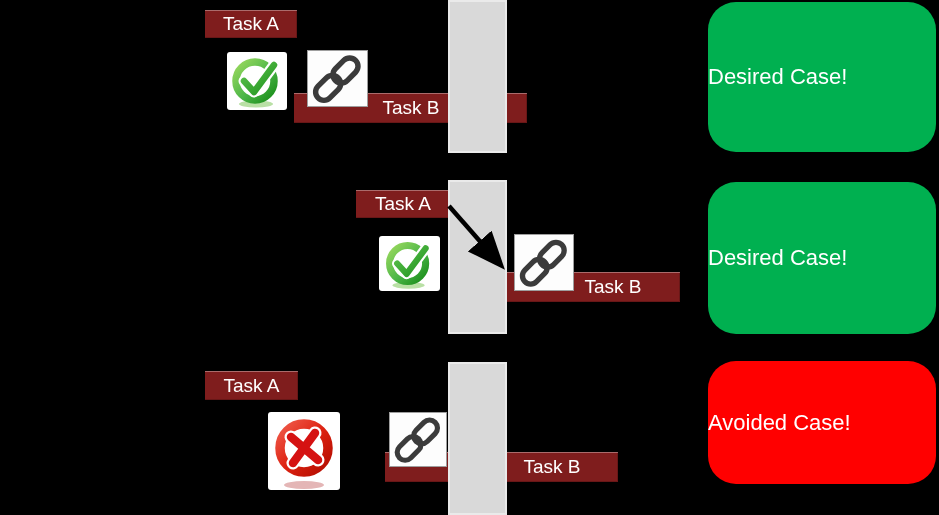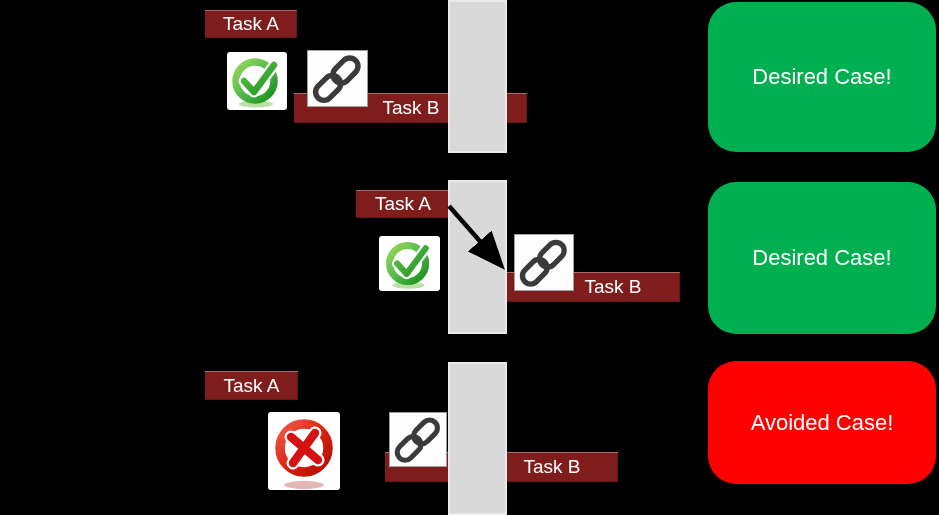--- a/index.html
+++ b/index.html
@@ -90,21 +90,21 @@
   }
 
   
   .case-box {
     position: absolute;
     left: 708px;
     width: 228px;
     border-radius: 28px;
     display: flex;
     align-items: center;
-    justify-content: center;
+    justify-content: flex-start;
     color: #fff;
     font-size: 22px;
     z-index: 1;
   }
   .box-1 { top: 2px;   height: 150px; background: #00b050; }
   .box-2 { top: 182px; height: 152px; background: #00b050; }
   .box-3 { top: 361px; height: 123px; background: #ff0000; }
 </style>
 </head>
 <body>

